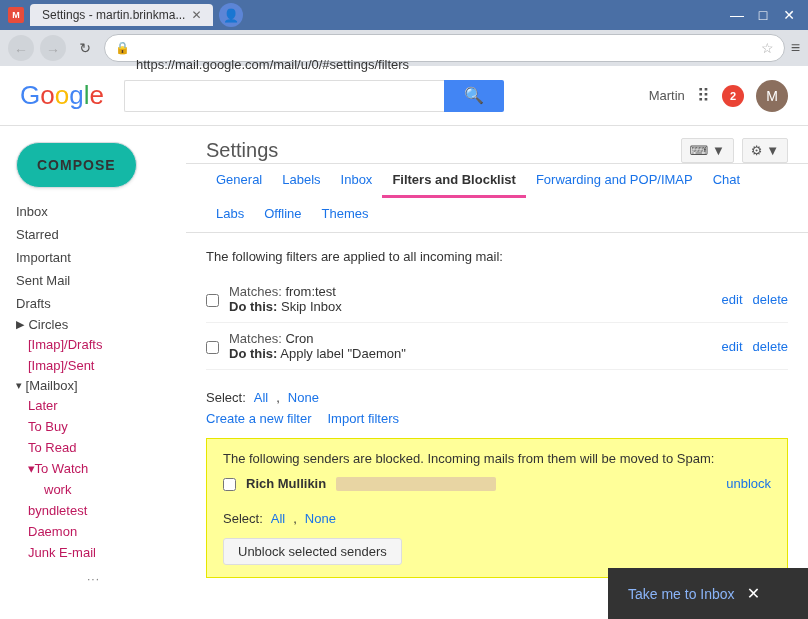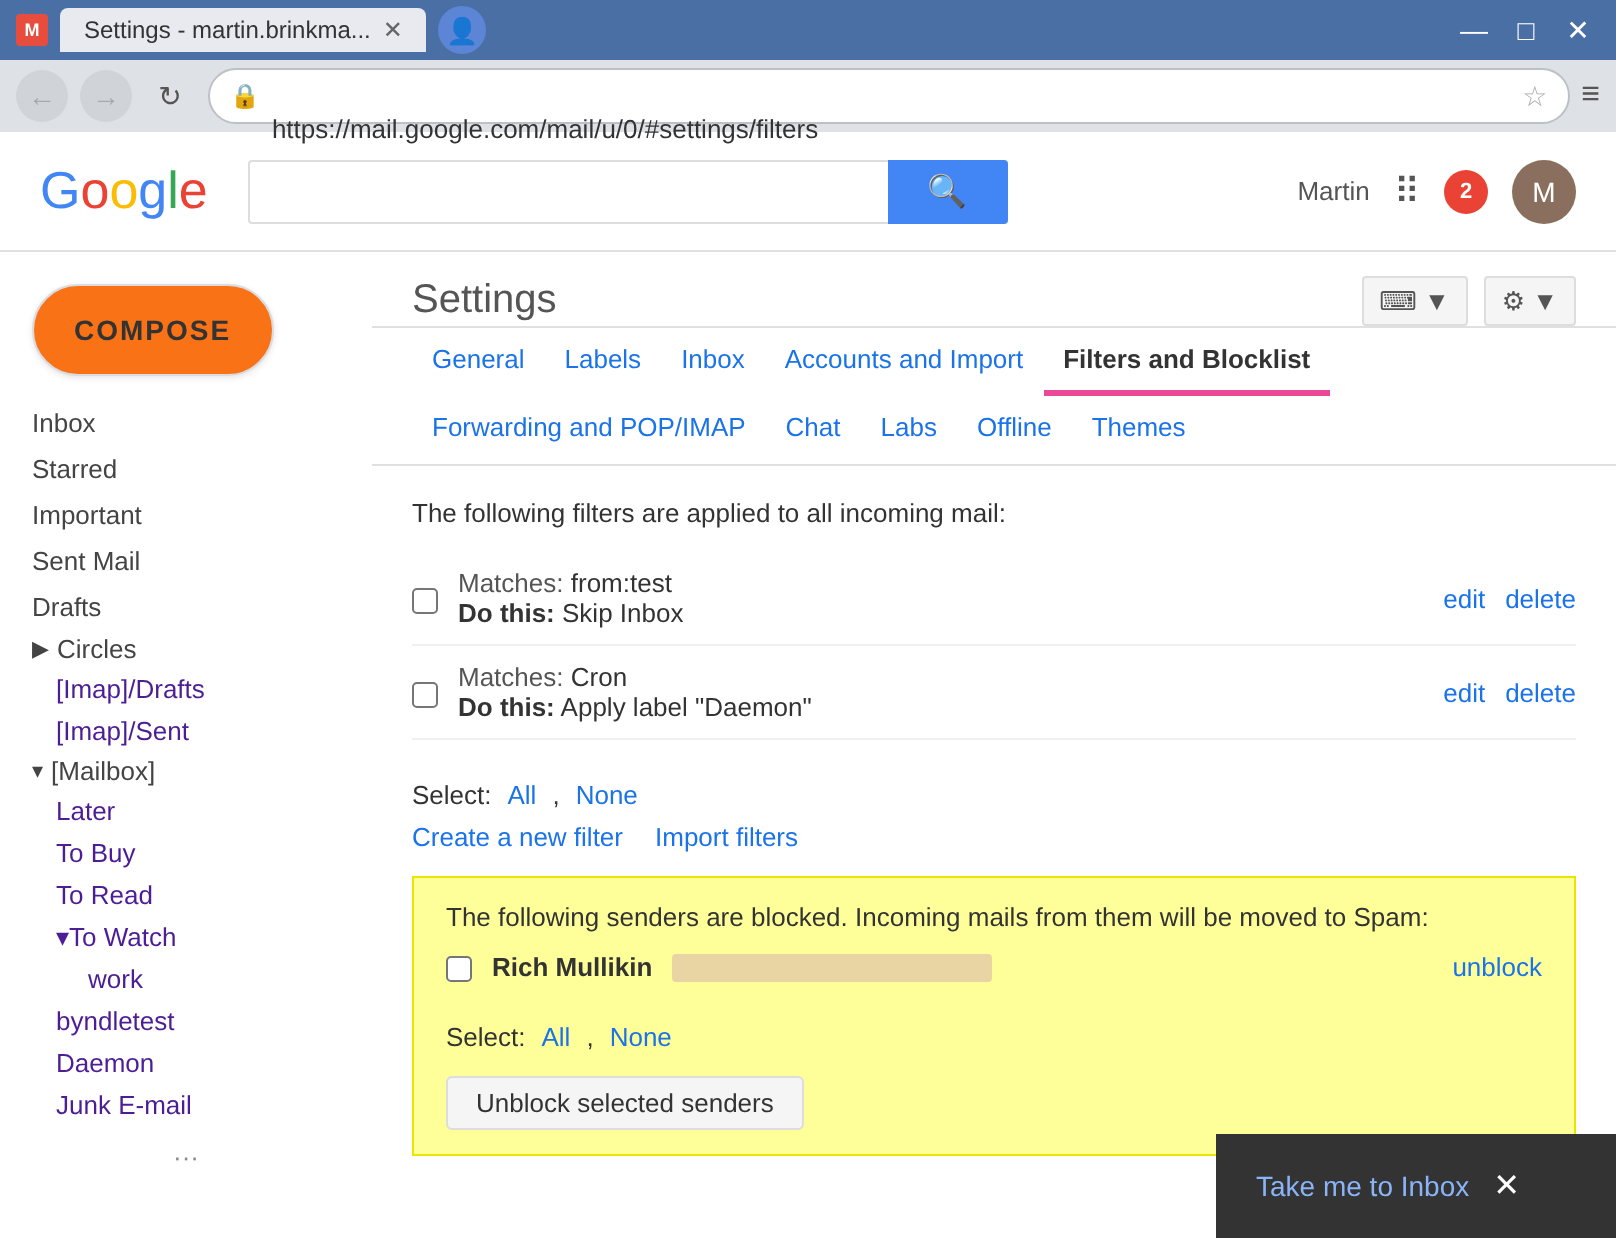--- a/index.html
+++ b/index.html
@@ -115,21 +115,21 @@
     
     .sidebar {
       width: 186px;
       background: white;
       padding: 8px 0;
       overflow-y: auto;
       flex-shrink: 0;
     }
     .compose-btn {
       margin: 8px 16px 12px;
-      background: #f97316;
+      background: #14b8a6;
       border: 1px solid #dadce0;
       border-radius: 24px;
       padding: 14px 20px;
       font-size: 14px;
       font-weight: 600;
       color: #333;
       cursor: pointer;
       letter-spacing: 1px;
       text-align: center;
       box-shadow: 0 1px 3px rgba(0,0,0,0.1);
@@ -137,21 +137,21 @@
     .sidebar-item {
       padding: 4px 16px;
       cursor: pointer;
       color: #444;
       font-size: 13px;
       display: flex;
       align-items: center;
     }
     .sidebar-section { padding: 2px 16px; color: #444; font-size: 13px; display: flex; align-items: center; cursor: pointer; }
     .sidebar-section .expand-icon { margin-right: 4px; font-size: 11px; }
-    .sidebar-subsection { padding: 3px 16px 3px 28px; cursor: pointer; color: #4c1d95; font-size: 13px; }
+    .sidebar-subsection { padding: 3px 16px 3px 28px; cursor: pointer; color: #be185d; font-size: 13px; }
 
     
     .content {
       flex: 1;
       background: white;
       overflow-y: auto;
       padding: 0;
       position: relative;
     }
 
@@ -404,21 +404,20 @@
       <div class="settings-controls">
         <button class="icon-btn">⌨ ▼</button>
         <button class="icon-btn">⚙ ▼</button>
       </div>
     </div>
 
     <div class="settings-nav">
       <a class="settings-tab">General</a>
       <a class="settings-tab">Labels</a>
       <a class="settings-tab">Inbox</a>
-      <a class="settings-tab">Accounts and Import</a>
       <a class="settings-tab active">Filters and Blocklist</a>
       <a class="settings-tab">Forwarding and POP/IMAP</a>
       <a class="settings-tab">Chat</a>
       <a class="settings-tab">Labs</a>
       <a class="settings-tab">Offline</a>
       <a class="settings-tab">Themes</a>
     </div>
 
     <div class="settings-content">
       <div class="section-title">The following filters are applied to all incoming mail:</div>

